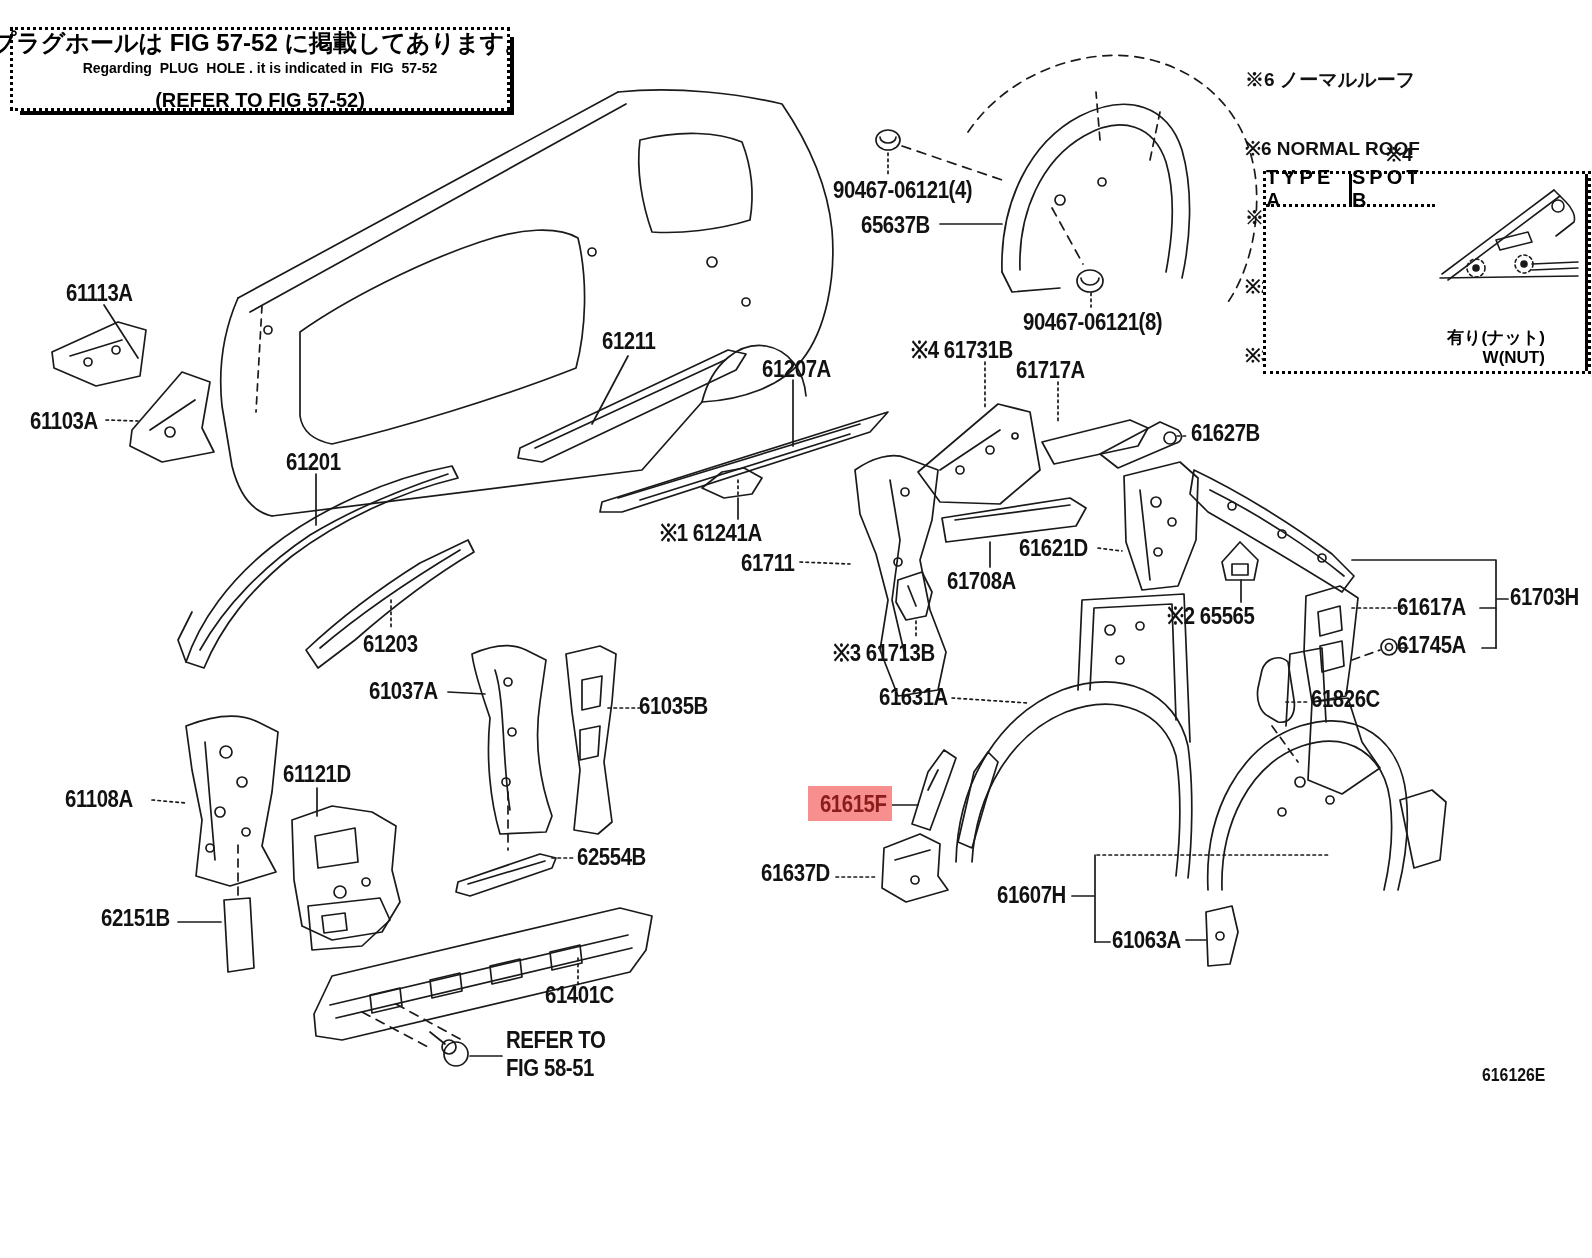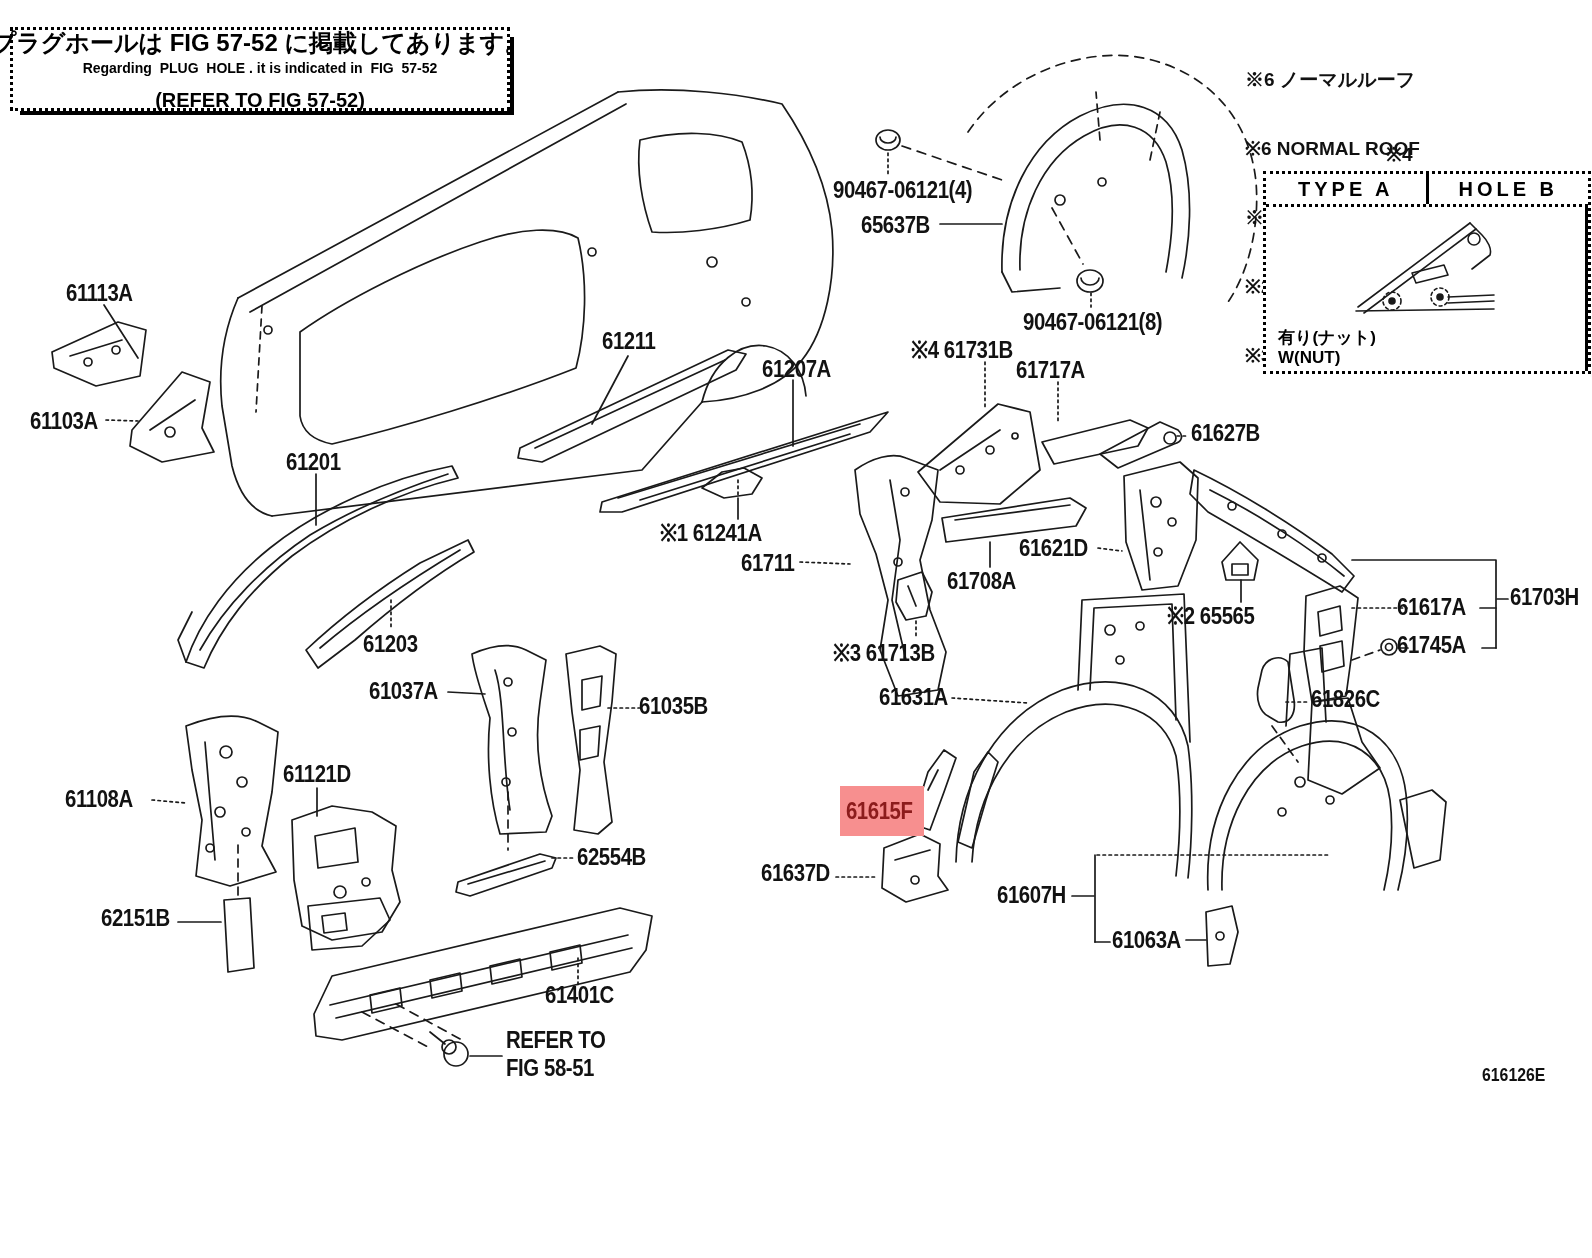--- a/index.html
+++ b/index.html
@@ -3,41 +3,41 @@
 <meta charset="utf-8">
 <style>
   html,body{margin:0;padding:0;background:#fff;}
   body{width:1592px;height:1258px;font-family:"Liberation Sans",sans-serif;}
   .stage{position:relative;width:1592px;height:1258px;background:#fff;overflow:hidden;}
   svg.art{position:absolute;left:0;top:0;}
   svg.art path, svg.art circle, svg.art ellipse, svg.art line, svg.art polyline{
     fill:none;stroke:#1a1a1a;stroke-width:1.7;stroke-linecap:round;stroke-linejoin:round;}
   .plabel{position:absolute;font-weight:bold;font-size:24px;letter-spacing:-0.5px;line-height:1;
     white-space:nowrap;color:#121212;transform:scaleX(0.85);transform-origin:left top;}
-  .hl-box{position:absolute;left:808px;top:786px;width:84px;height:50px;
-    background:var(--hl-bg,#f78f8f);display:flex;align-items:center;justify-content:flex-start;margin-left:32px;}
+  .hl-box{position:absolute;left:808px;top:786px;width:84px;height:35px;
+    background:var(--hl-bg,#f78f8f);display:flex;align-items:center;justify-content:flex-end;}
   .hl-text{font-weight:bold;font-size:24px;letter-spacing:-0.5px;color:var(--hl-text,#8c1c1c);
     transform:scaleX(0.85);}
   .note-box{position:absolute;left:10px;top:27px;width:494px;height:78px;border:3px dotted #000;
     box-shadow:7px 7px 0 -3px #000;background:#fff;display:flex;flex-direction:column;
     justify-content:center;align-items:center;gap:1px;}
   .note-jp{font-size:24px;font-weight:bold;white-space:pre;}
   .note-en{font-size:14px;font-weight:bold;white-space:pre;}
   .note-ref{font-size:20px;font-weight:bold;white-space:pre;margin-top:12px;}
   .footnotes{position:absolute;left:1245px;top:22px;font-weight:bold;font-size:19px;
     line-height:23px;white-space:pre;color:#111;}
   .fn4{position:absolute;left:1386px;top:141px;font-weight:bold;font-size:19px;color:#111;}
   .type-table{position:absolute;left:1263px;top:171px;width:322px;height:197px;
-    border:3px dotted #000;display:flex;flex-direction:column;background:#fff;}
+    border:3px dotted #000;display:flex;flex-direction:row;background:#fff;}
   .tt-head{display:flex;height:30px;border-bottom:3px dotted #000;}
   .tt-head .cell{flex:1;display:flex;align-items:center;justify-content:center;
     font-weight:bold;font-size:20px;letter-spacing:4px;}
   .tt-head .cell:first-child{border-right:3px solid #000;}
   .tt-body{flex:1;display:flex;}
-  .tt-col{flex:1;position:relative;display:flex;flex-direction:column;align-items:center;}
+  .tt-col{flex:1;position:relative;display:flex;flex-direction:column;align-items:center;text-align:right;}
   .tt-col:first-child{border-right:3px solid #000;}
   .tt-cap{position:absolute;left:12px;bottom:3px;font-weight:bold;font-size:17px;line-height:20px;white-space:pre;}
   .diagram-code{position:absolute;left:1482px;top:1065px;font-size:18px;font-weight:bold;
     transform:scaleX(0.88);transform-origin:left top;color:#111;}
   .footer{position:absolute;left:0;top:1097px;width:1592px;height:161px;
     background:var(--footer-bg,#696969);display:flex;align-items:center;justify-content:center;gap:72px;}
   .footer span{color:#fff;font-size:72px;letter-spacing:0px;transform:scaleX(0.78);transform-origin:center;white-space:pre;}
 </style>
 </head>
 <body>
@@ -344,21 +344,21 @@
     <div>※6 NORMAL ROOF</div>
     <div>※2 有り(ブラインドスポットモニタ)</div>
     <div>※2 W(BLIND SPOT MONITOR)</div>
     <div>※3 (2008 -        )</div>
   </div>
   <div class="fn4">※4</div>
 
   <div class="type-table">
     <div class="tt-head">
       <div class="cell">TYPE A</div>
-      <div class="cell">HOLE B</div>
+      <div class="cell">SPOT B</div>
     </div>
     <div class="tt-body">
       <div class="tt-col">
         <svg width="150" height="112" viewBox="0 0 148 112" style="margin-top:2px" fill="none" stroke="#1a1a1a" stroke-width="1.6" stroke-linecap="round" stroke-linejoin="round">
           <path d="M6,98 L118,14"></path>
             <path d="M12,104 L124,20"></path>
           <path d="M4,102 L142,100"></path>
           <path d="M118,14 L130,26 C136,32 140,40 138,46 L120,60"></path>
           <circle cx="122" cy="30" r="6"></circle>
           <path d="M60,64 L92,56 L96,66 L64,74 Z"></path>

